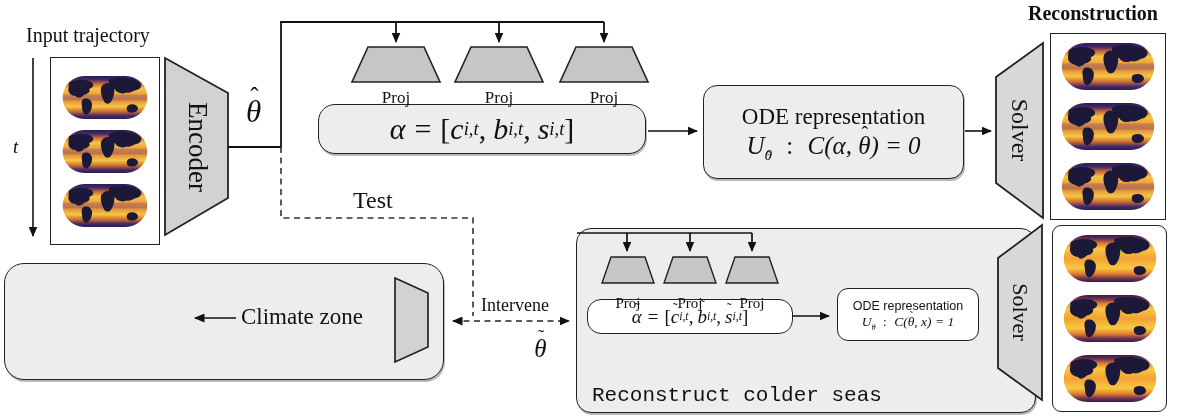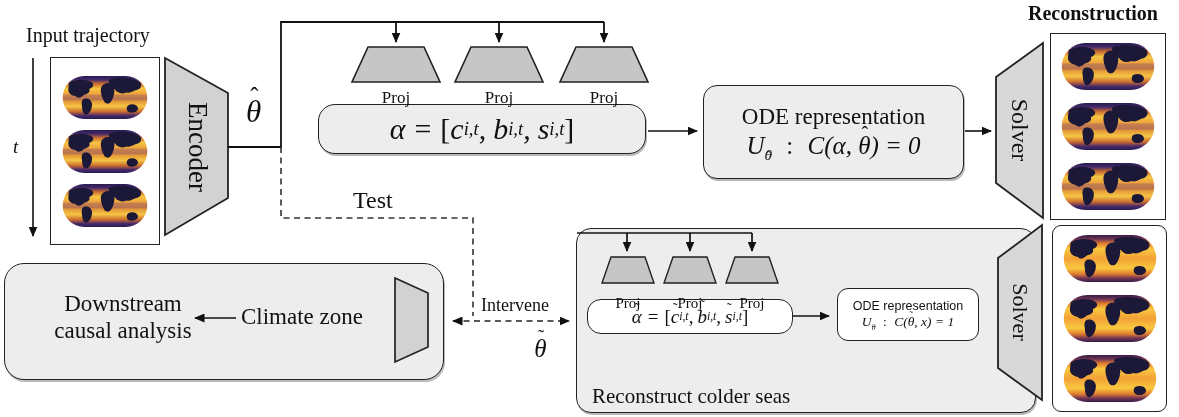--- a/index.html
+++ b/index.html
@@ -141,28 +141,24 @@
     <svg class="earth" width="94" height="49">
         <use href="#earthCool"></use>
       </svg>
     <svg class="earth" width="94" height="49">
         <use href="#earthCool"></use>
       </svg>
   </div>
 </div>
 
 <div class="abs graybox z1" style="left:4px; top:263px; width:440px; height:117px; border-radius:20px;">
-  <div class="abs" style="left:16px; top:26px; width:204px; text-align:center; font-size:23px; line-height:1.18;">
-    <div>Downstream</div>
-    <div>causal analysis</div>
-  </div>
   <div class="abs lbl" style="left:236px; top:40px; font-size:23px;">Climate zone</div>
 </div>
 
-<div class="abs graybox z1" style="left:576px; top:228px; width:460px; height:185px; border-radius:15px;">
+<div class="abs graybox z1" style="left:576px; top:228px; width:460px; height:185px; border-radius:15px;font-family:Liberation Mono, monospace;">
   <div class="abs lbl" style="left:15px; top:155px; font-size:21px;">Reconstruct colder seas</div>
 </div>
 
 <div class="abs whitebox z3" style="left:587px; top:299px; width:206px; height:35px; border-radius:14px;">
   <div class="eqrow" style="font-size:19px;">
     <span class="accw"><span class="acc">˜</span><span>α</span></span>
     <span style="margin:0 6px;">=</span>
     <span>[</span>
     <span class="accw"><span class="acc">˜</span><span>c</span></span>
       <sub>i,t</sub>

